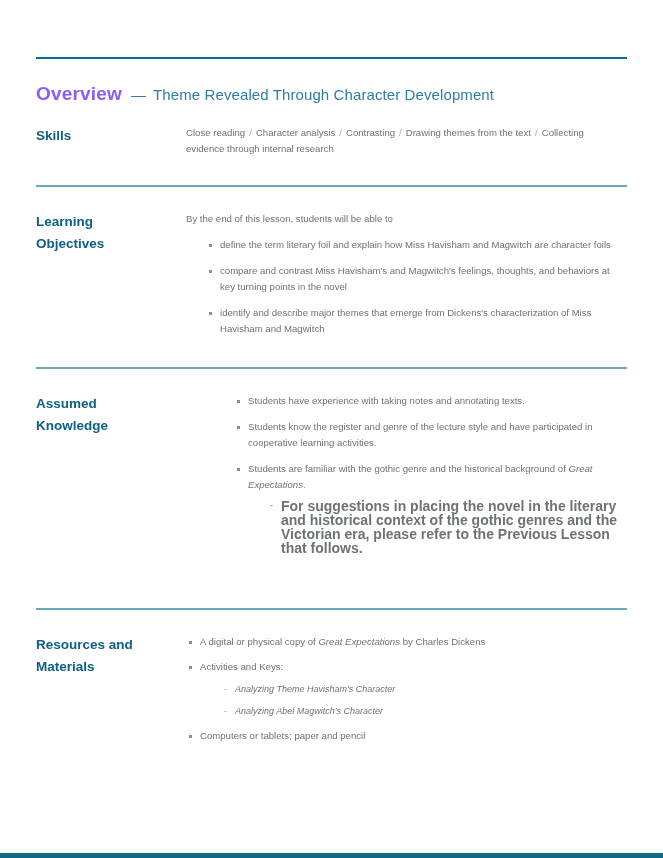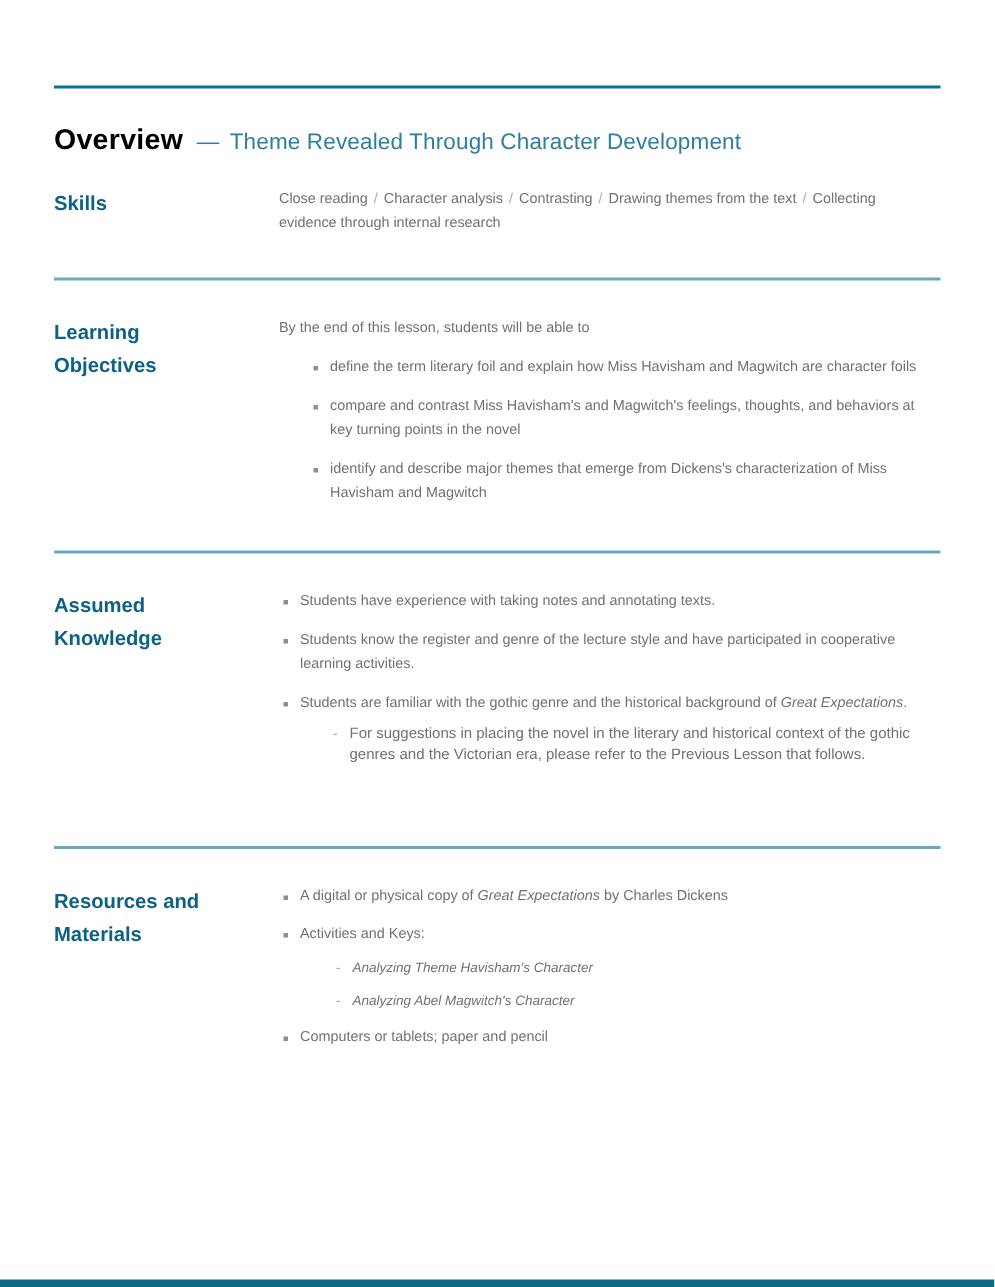--- a/index.html
+++ b/index.html
@@ -37,21 +37,21 @@
 
   
   .overview-row {
     display: flex;
     align-items: baseline;
     padding-top: 24px;
   }
   .overview-title {
     font-size: 19px;
     font-weight: bold;
-    color: #000000;
+    color: #8b5cf6;
     letter-spacing: 0.2px;
   }
   .overview-dash {
     font-size: 15px;
     color: #2c7fa0;
     margin: 0 7px 0 9px;
   }
   .overview-sub {
     font-size: 15px;
     color: #2c7fa0;
@@ -108,35 +108,36 @@
     left: 3px;
     top: 7px;
     width: 2.5px;
     height: 2.5px;
     background: #8a8f93;
   }
   .lo-sec ul.bul { margin-left: 20px; }
   .lo-sec ul.bul > li { max-width: 400px; }
 
   
-  .ak-sec { padding-top: 24px; padding-bottom: 34px; }
+  .ak-sec { padding-top: 24px; padding-bottom: 50px; gap: 48px; }
   .ak-sec ul.bul > li { max-width: 410px; }
 
   ul.subbul {
     list-style: none;
     margin: 6px 0 0 22px;
     padding: 0;
   }
   ul.subbul > li {
     position: relative;
     padding-left: 11px;
-    font-size: 10px;
+    font-size: 14px;
     line-height: 14px;
-    margin-bottom: 19px;
+    margin-bottom: 3px;
     max-width: 420px;
+    font-weight: bold;
   }
   ul.subbul > li::before {
     content: "-";
     position: absolute;
     left: 0;
     top: -1px;
     color: #9aa0a4;
     font-size: 9px;
   }
 

